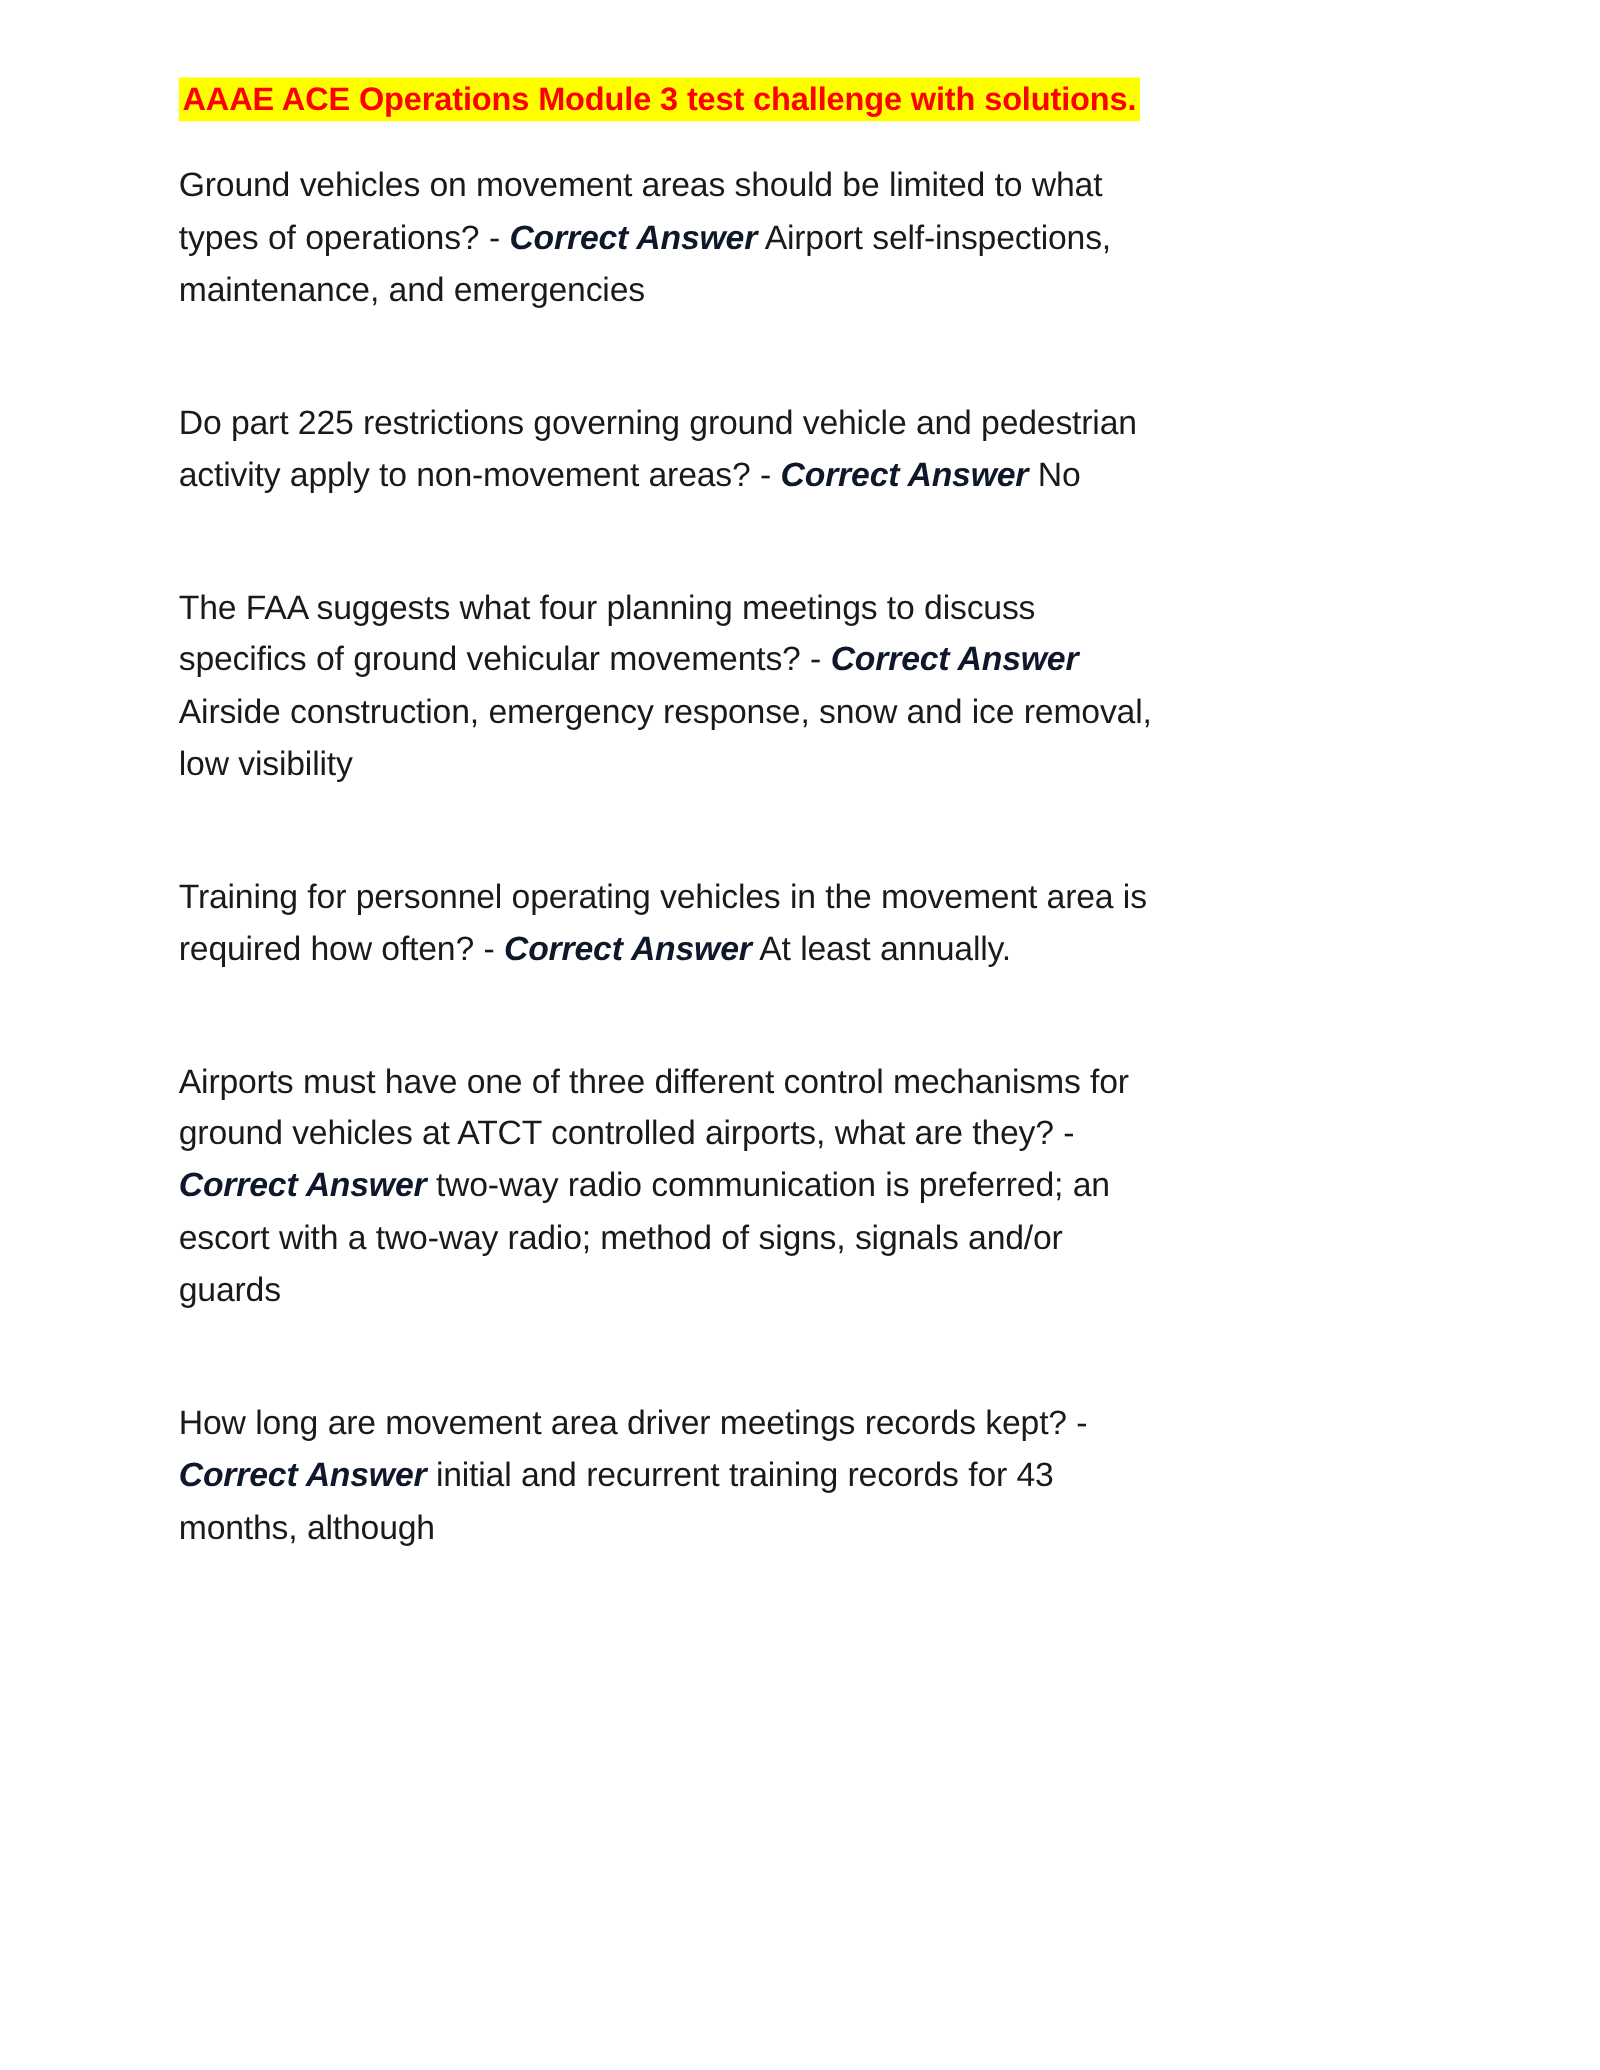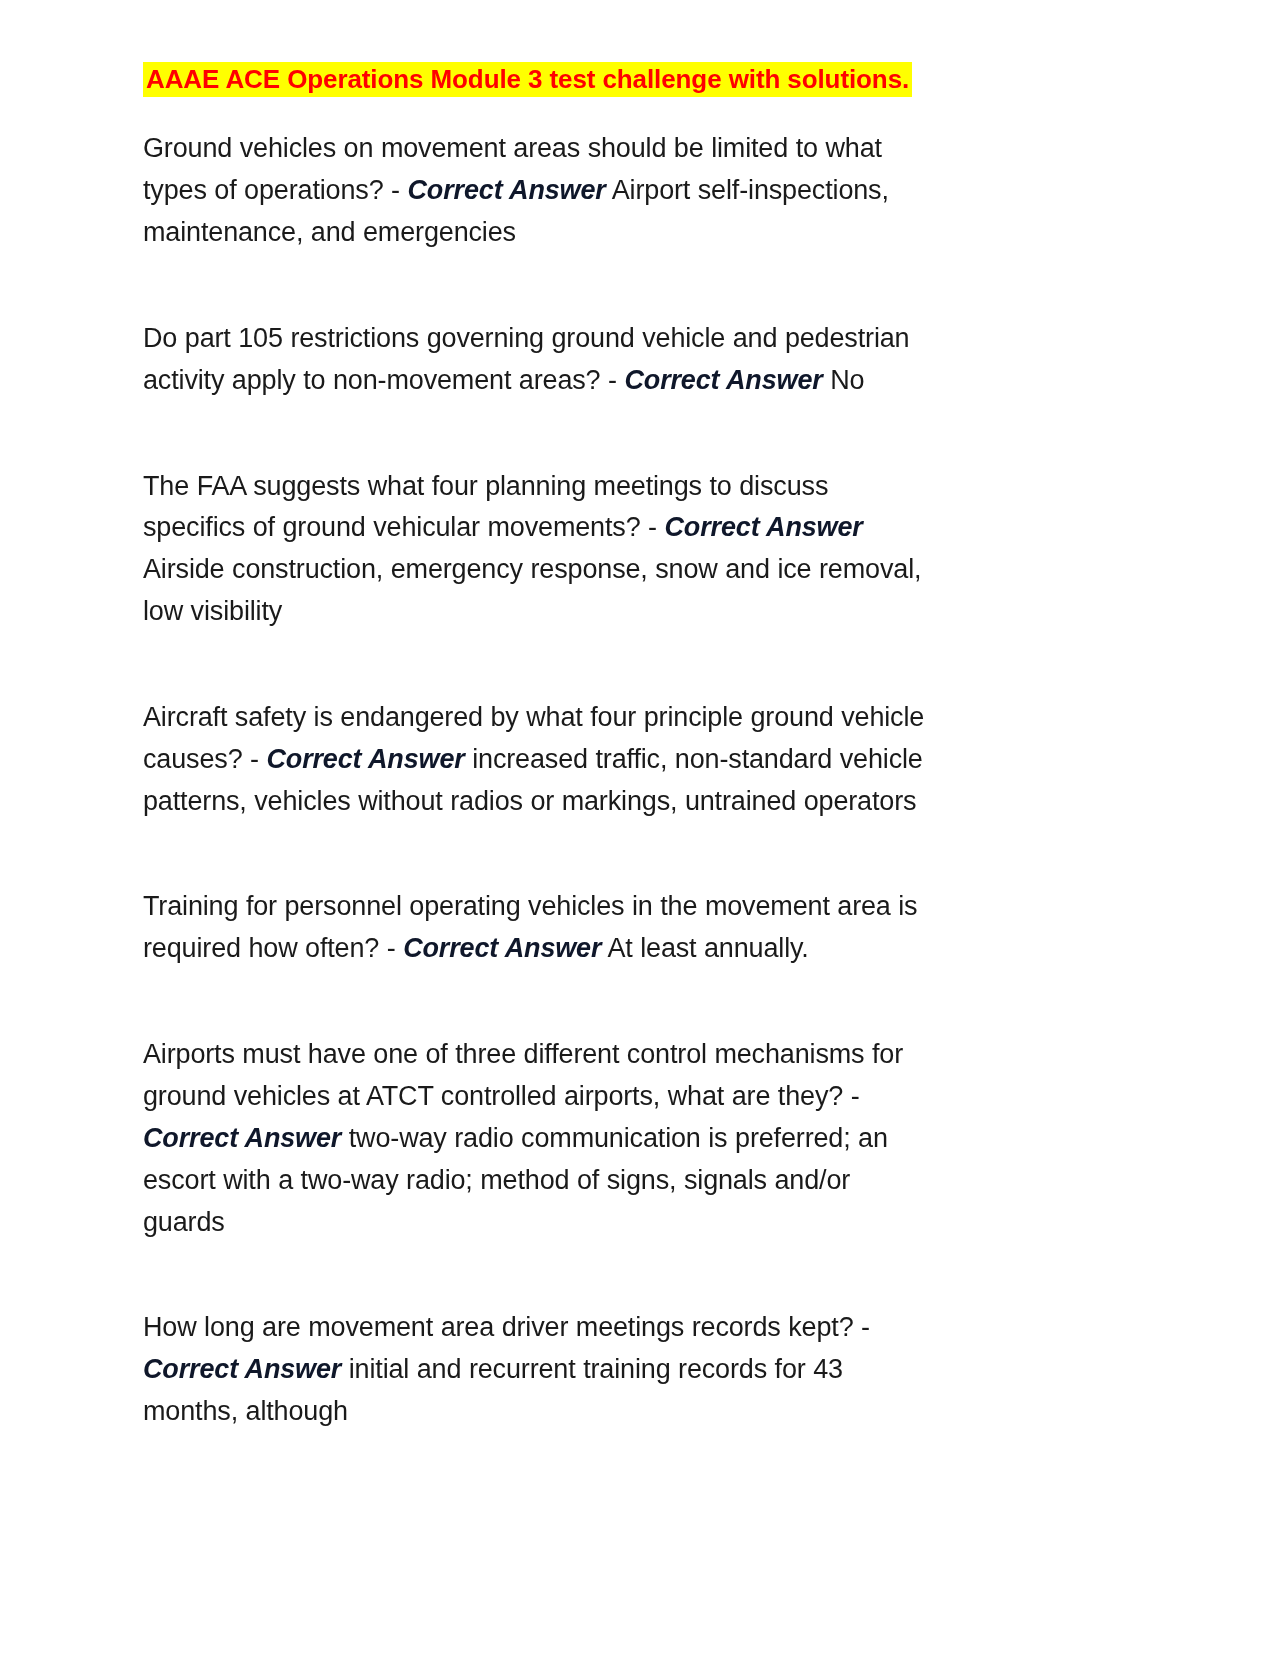--- a/index.html
+++ b/index.html
@@ -64,25 +64,24 @@
 </style>
 </head>
 <body>
 
 <div class="page">
 
   <h1 class="doc-title"><span class="hl">AAAE ACE Operations Module 3 test challenge with solutions.</span></h1>
 
   <p class="qa w1"><span>Ground vehicles on movement areas should be limited to what types of operations? - </span><span class="answer-tag">Correct Answer</span><span> Airport self-inspections, maintenance, and emergencies</span></p>
 
-  <p class="qa w2"><span>Do part 105 restrictions governing ground vehicle and pedestrian activity apply to non-movement areas? - </span><span class="answer-tag">Correct Answer</span><span> No</span></p>
+  <p class="qa w2"><span>Do part 225 restrictions governing ground vehicle and pedestrian activity apply to non-movement areas? - </span><span class="answer-tag">Correct Answer</span><span> No</span></p>
 
   <p class="qa w3"><span>The FAA suggests what four planning meetings to discuss specifics of ground vehicular movements? - </span><span class="answer-tag">Correct Answer</span><span> Airside construction, emergency response, snow and ice removal, low visibility</span></p>
 
-  <p class="qa w4"><span>Aircraft safety is endangered by what four principle ground vehicle causes? - </span><span class="answer-tag">Correct Answer</span><span> increased traffic, non-standard vehicle patterns, vehicles without radios or markings, untrained operators</span></p>
 
   <p class="qa w6"><span>Training for personnel operating vehicles in the movement area is required how often? - </span><span class="answer-tag">Correct Answer</span><span> At least annually.</span></p>
 
   <p class="qa w5"><span>Airports must have one of three different control mechanisms for ground vehicles at ATCT controlled airports, what are they? - </span><span class="answer-tag">Correct Answer</span><span> two-way radio communication is preferred; an escort with a two-way radio; method of signs, signals and/or guards</span></p>
 
   <p class="qa w7"><span>How long are movement area driver meetings records kept? - </span><span class="answer-tag">Correct Answer</span><span> initial and recurrent training records for 43 months, although</span></p>
 
 </div>
 
 </body></html>

